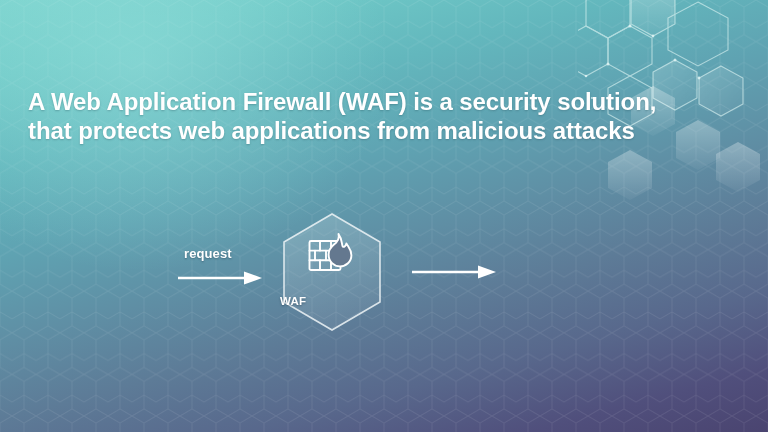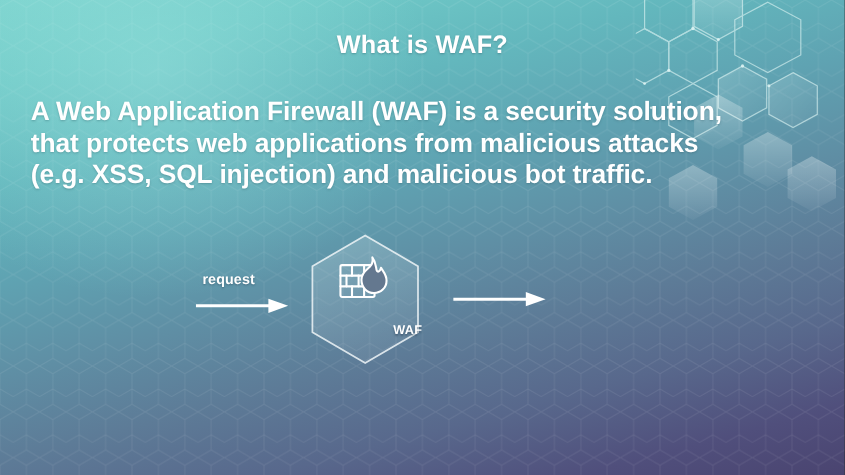--- a/index.html
+++ b/index.html
@@ -102,21 +102,21 @@
   .arrow-2 { left: 412px; top: 66px; }
 
   .node { position: absolute; }
   .node-waf { left: 280px; top: 14px; }
   .node-app { left: 500px; top: 14px; }
 
   .node-label {
     position: absolute;
     left: 0;
     width: 100%;
-    text-align: right;
+    text-align: left;
     color: #ffffff;
     font-size: 11.5px;
     font-weight: 700;
     letter-spacing: .3px;
     text-shadow: 0 1px 2px rgba(20,40,60,.45);
   }
   .node-waf .node-label { top: 83px; }
   .node-app .node-label { top: 83px; }
 </style>
 </head>
@@ -172,26 +172,24 @@
       <circle cx="52" cy="26" r="1.6"></circle>
       <circle cx="75" cy="36" r="1.4"></circle>
       <circle cx="30" cy="64" r="1.5"></circle>
       <circle cx="97" cy="60" r="1.5"></circle>
       <circle cx="121" cy="78" r="1.4"></circle>
       <circle cx="8" cy="76" r="1.3"></circle>
       <circle cx="14" cy="98" r="1.1"></circle>
     </g>
   </svg>
 
-  <div class="title">What is WAF?</div>
 
   <div class="body-copy">
     <span class="line">A Web Application Firewall (WAF) is a security solution,</span>
     <span class="line">that protects web applications from malicious attacks</span>
-    <span class="line">(e.g. XSS, SQL injection) and malicious bot traffic.</span>
   </div>
 
   <div class="flow">
 
     <div class="req-label">request</div>
 
     <svg class="arrow arrow-1" width="86" height="16" viewBox="0 0 86 16">
       <line x1="0" y1="8" x2="68" y2="8" stroke="#ffffff" stroke-width="2.6"></line>
       <path d="M66 1.5 L84 8 L66 14.5 Z" fill="#ffffff"></path>
     </svg>

